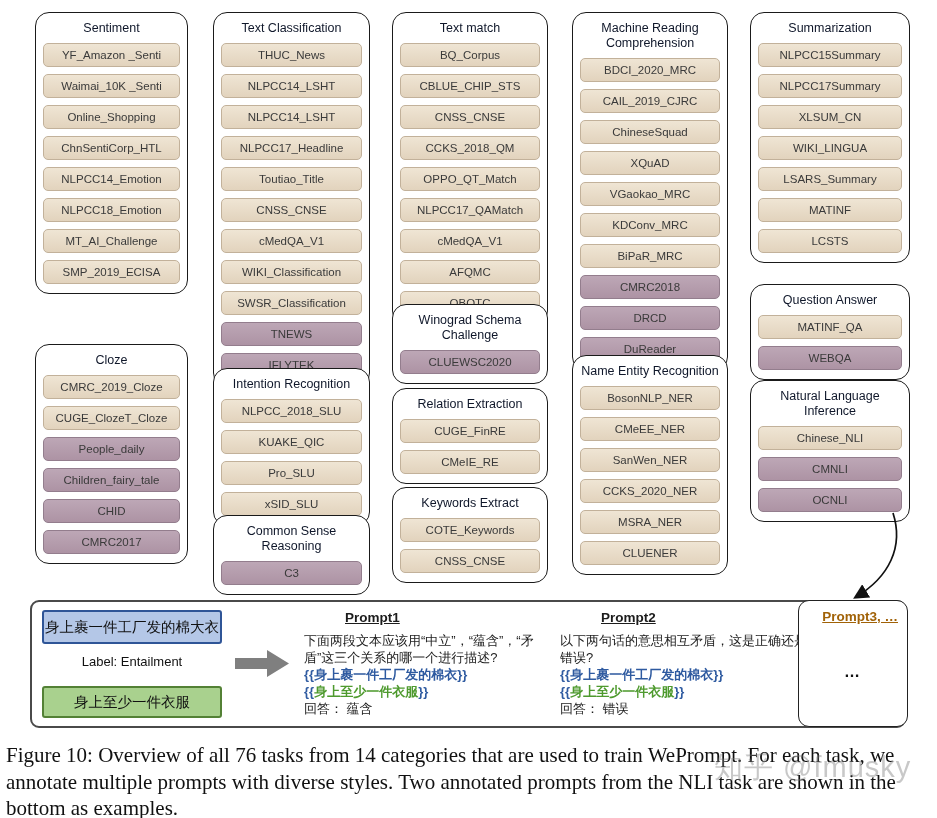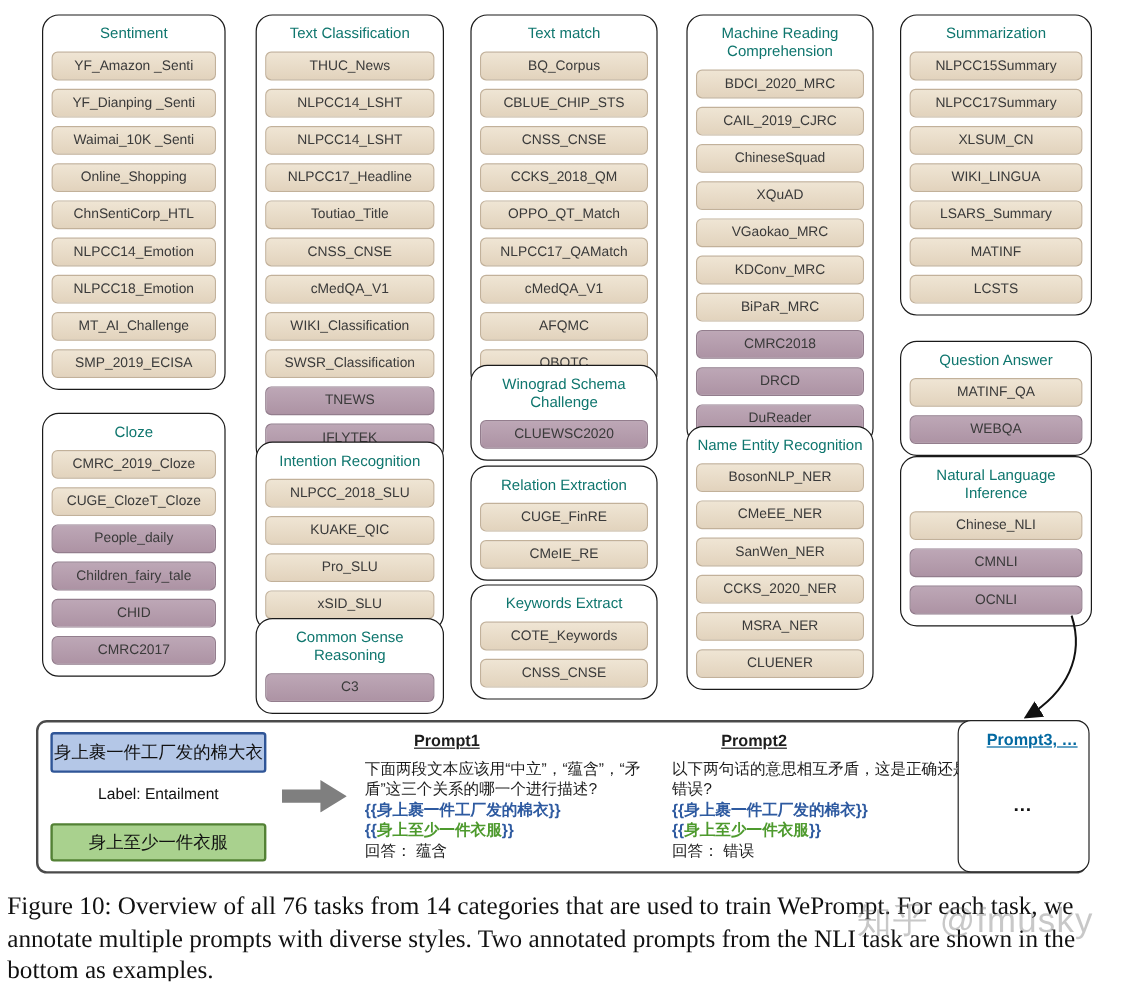--- a/index.html
+++ b/index.html
@@ -1,20 +1,20 @@
 <!DOCTYPE html>
 <html><head>
 <meta charset="utf-8">
 <style>
   html,body{margin:0;padding:0;background:#ffffff;}
   .figure{position:relative;width:937px;height:818px;background:#ffffff;overflow:hidden;
           font-family:"Liberation Sans",sans-serif;}
   .cat-panel{position:absolute;background:#ffffff;border:1.6px solid #1a1a1a;border-radius:14px;
              padding:7px 7px 9px 7px;display:flex;flex-direction:column;gap:7px;box-sizing:border-box;}
-  .cat-title{font-size:12.5px;color:#0f766e;text-align:center;line-height:15px;padding:1px 0 0 0;}
+  .cat-title{font-size:12.5px;color:#0f172a;text-align:center;line-height:15px;padding:1px 0 0 0;}
   .pill{height:22px;line-height:22px;border-radius:5px;text-align:center;font-size:11.5px;color:#3a3a3a;
         white-space:nowrap;overflow:hidden;}
   .pill.tan{background:linear-gradient(#efe5d4,#e2d3bd);border:1px solid #c2b19a;}
   .pill.purple{background:linear-gradient(#bda7b6,#ad93a4);border:1px solid #937d8d;}
   .overlay{position:absolute;left:0;top:0;width:937px;height:818px;pointer-events:none;}
   .bottom-panel{position:absolute;left:30px;top:600px;width:876px;height:128px;box-sizing:border-box;
                 border:2.5px solid #4a4a4a;border-radius:9px;background:#ffffff;padding-left:48px;}
   .premise-box{position:absolute;left:10px;top:8px;width:180px;height:34px;box-sizing:border-box;
                background:#b4c7e7;border:2px solid #2f5597;border-radius:3px;
                display:flex;align-items:center;justify-content:center;font-size:14.5px;color:#111;}
@@ -25,37 +25,36 @@
                font-size:13px;font-weight:normal;color:#111;}
   .block-arrow{position:absolute;left:203px;top:48px;}
   .prompt-block{position:absolute;top:7px;width:252px;font-size:13px;color:#1c1c1c;line-height:17px;}
   .prompt-title{font-weight:bold;text-decoration:underline;font-size:13.5px;margin-bottom:6px;margin-left:41px;}
   .slot-blue{color:#2e5aa0;font-weight:bold;}
   .slot-green{color:#4e9a2e;font-weight:bold;}
   .brace{color:#2e5aa0;font-weight:bold;}
   .prompt3-card{position:absolute;left:798px;top:600px;width:110px;height:127px;box-sizing:border-box;
                 background:#ffffff;border:1.6px solid #222;border-radius:11px;}
   .prompt3-title{position:absolute;right:9px;top:8px;font-weight:bold;text-decoration:underline;
-                 font-size:13.5px;color:#0369a1;}
+                 font-size:13.5px;color:#a16207;}
   .prompt3-dots{position:absolute;left:0;right:0;top:62px;text-align:center;font-weight:bold;
                 font-size:16px;letter-spacing:2px;color:#111;}
   .caption{position:absolute;left:6px;top:742px;width:926px;font-family:"Liberation Serif",serif;
            font-size:21px;line-height:26.5px;color:#111;}
   .watermark{position:absolute;left:714px;top:748px;font-size:29px;color:rgba(125,125,125,0.42);
              letter-spacing:1px;white-space:nowrap;}
 </style>
 </head>
 <body>
 
 <div class="figure">
 
   <div class="cat-panel" style="left:35px;top:12px;width:153px">
       <div class="cat-title">Sentiment</div>
       <div class="pill tan">YF_Amazon _Senti</div>
-      <div class="pill tan">YF_Dianping _Senti</div>
       <div class="pill tan">Waimai_10K _Senti</div>
       <div class="pill tan">Online_Shopping</div>
       <div class="pill tan">ChnSentiCorp_HTL</div>
       <div class="pill tan">NLPCC14_Emotion</div>
       <div class="pill tan">NLPCC18_Emotion</div>
       <div class="pill tan">MT_AI_Challenge</div>
       <div class="pill tan">SMP_2019_ECISA</div>
     </div>
   <div class="cat-panel" style="left:35px;top:344px;width:153px">
       <div class="cat-title">Cloze</div>

